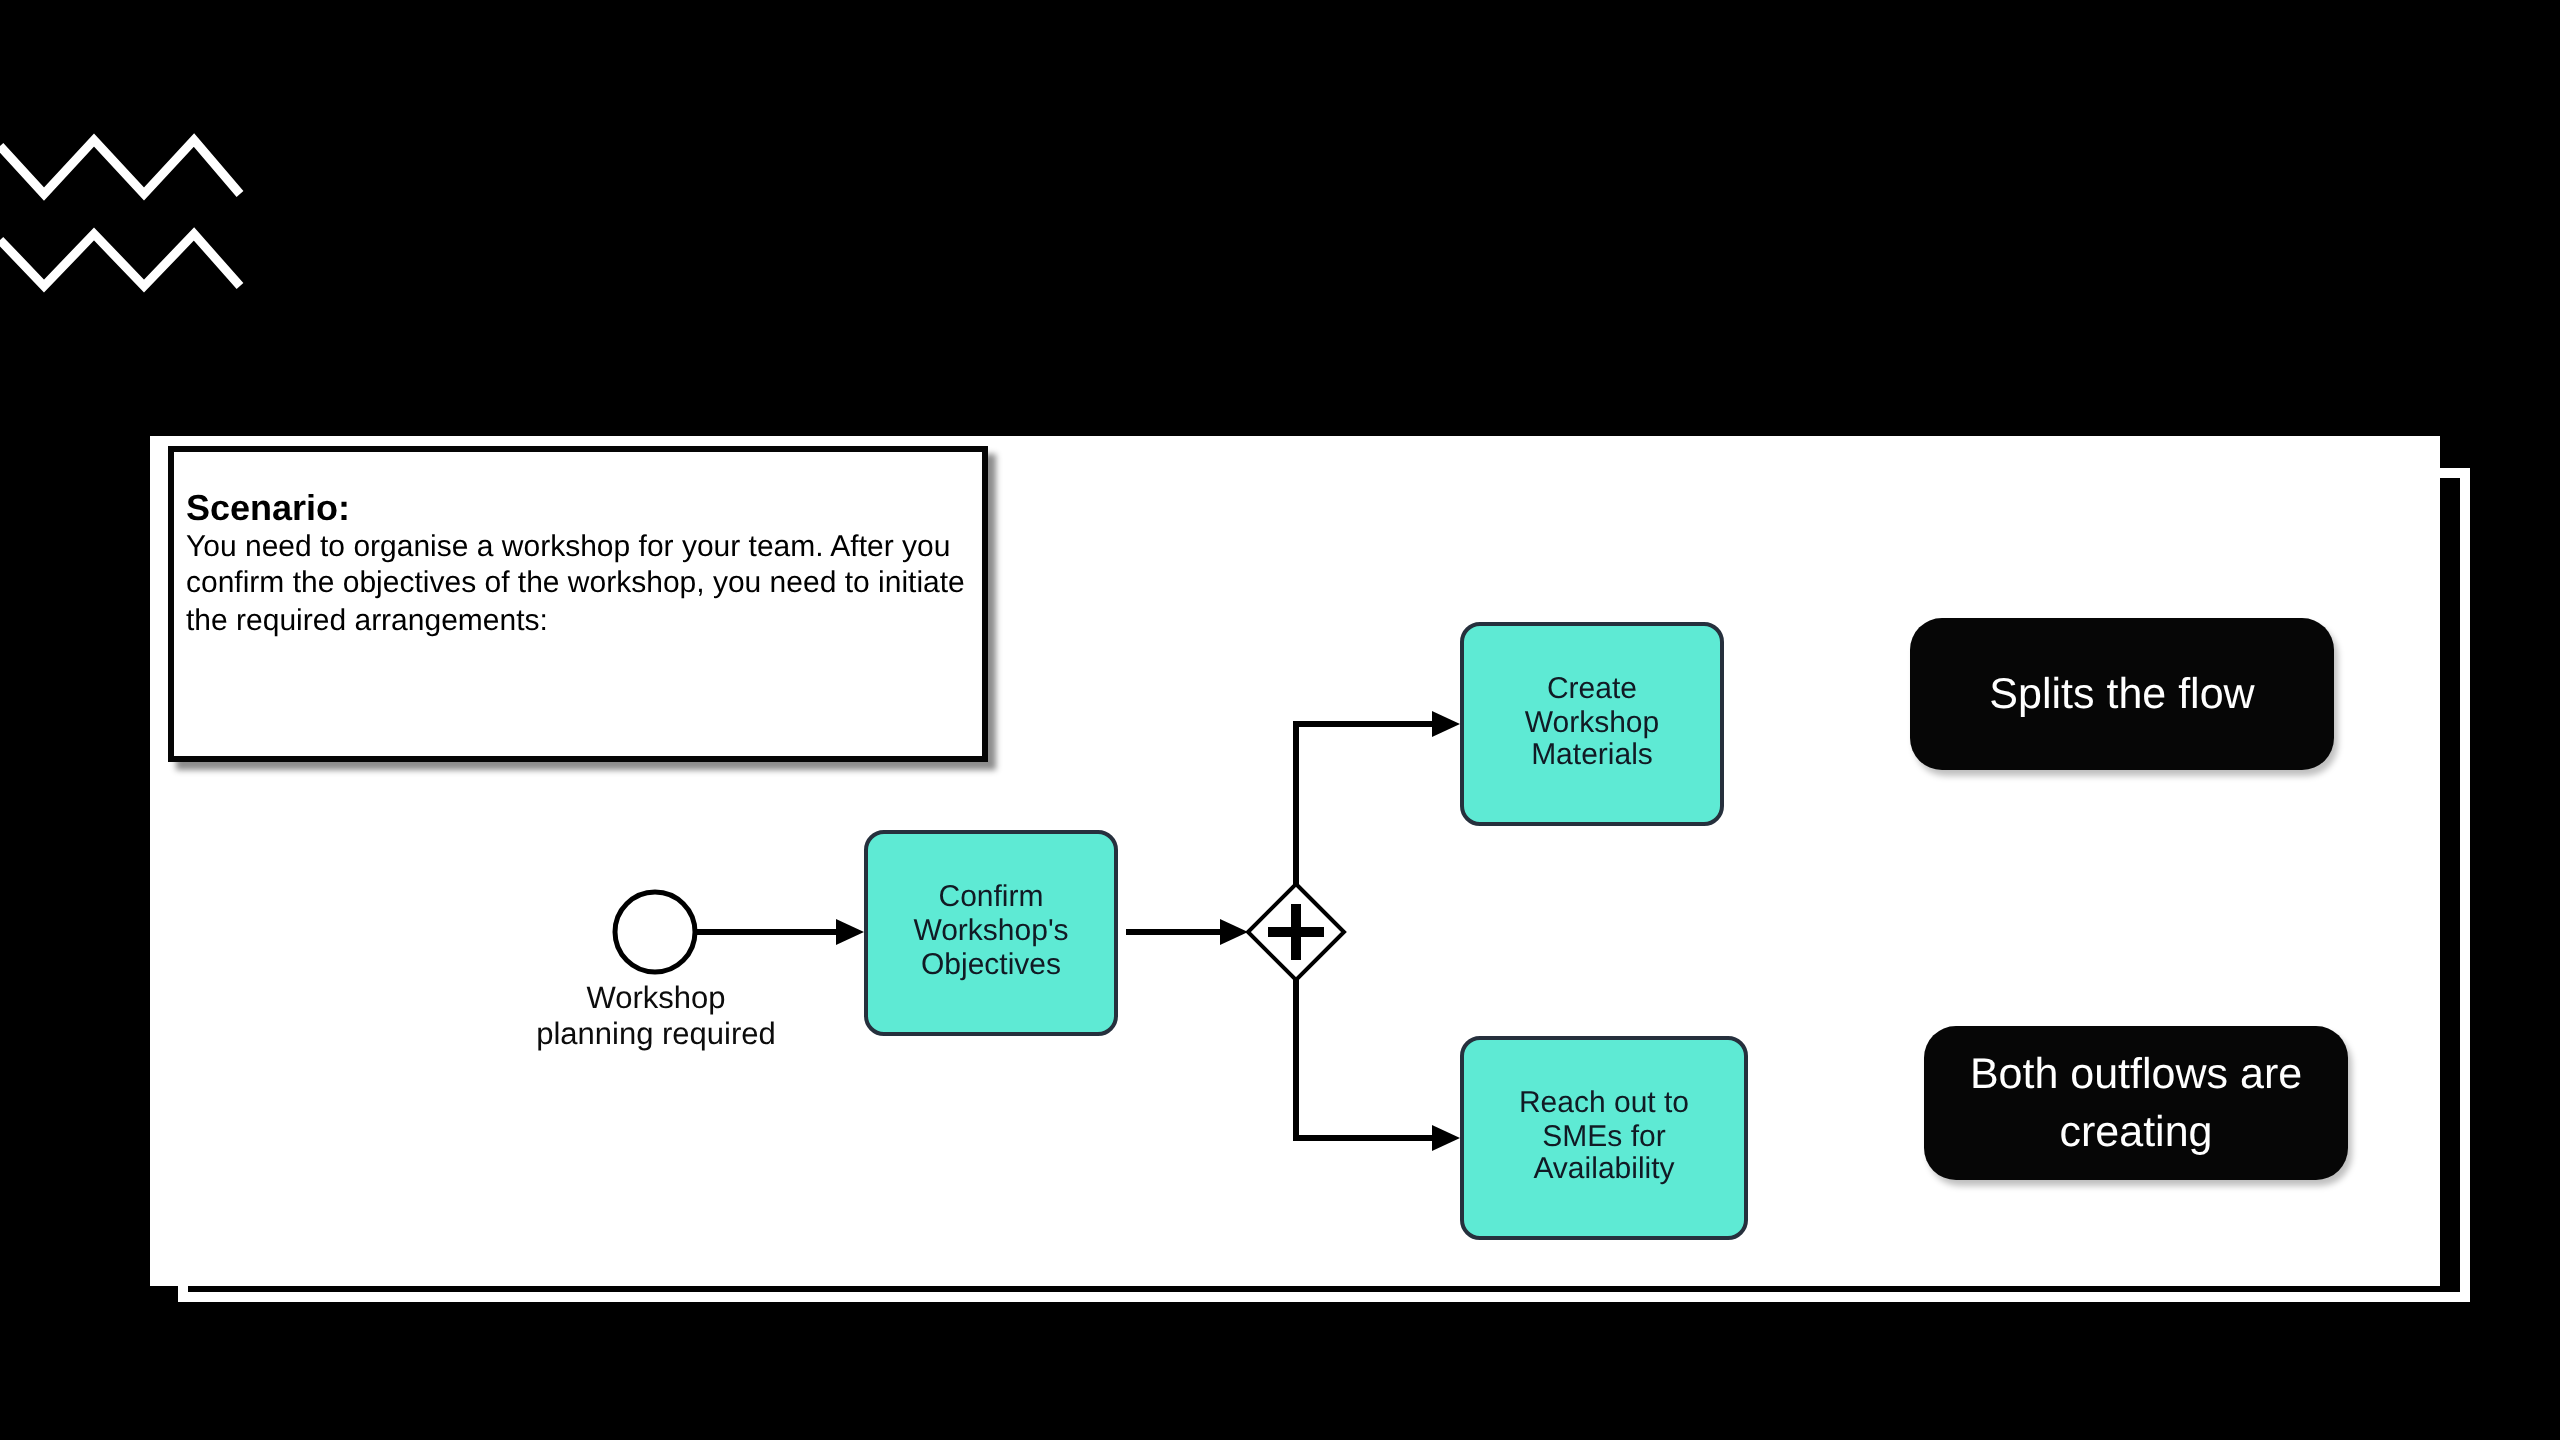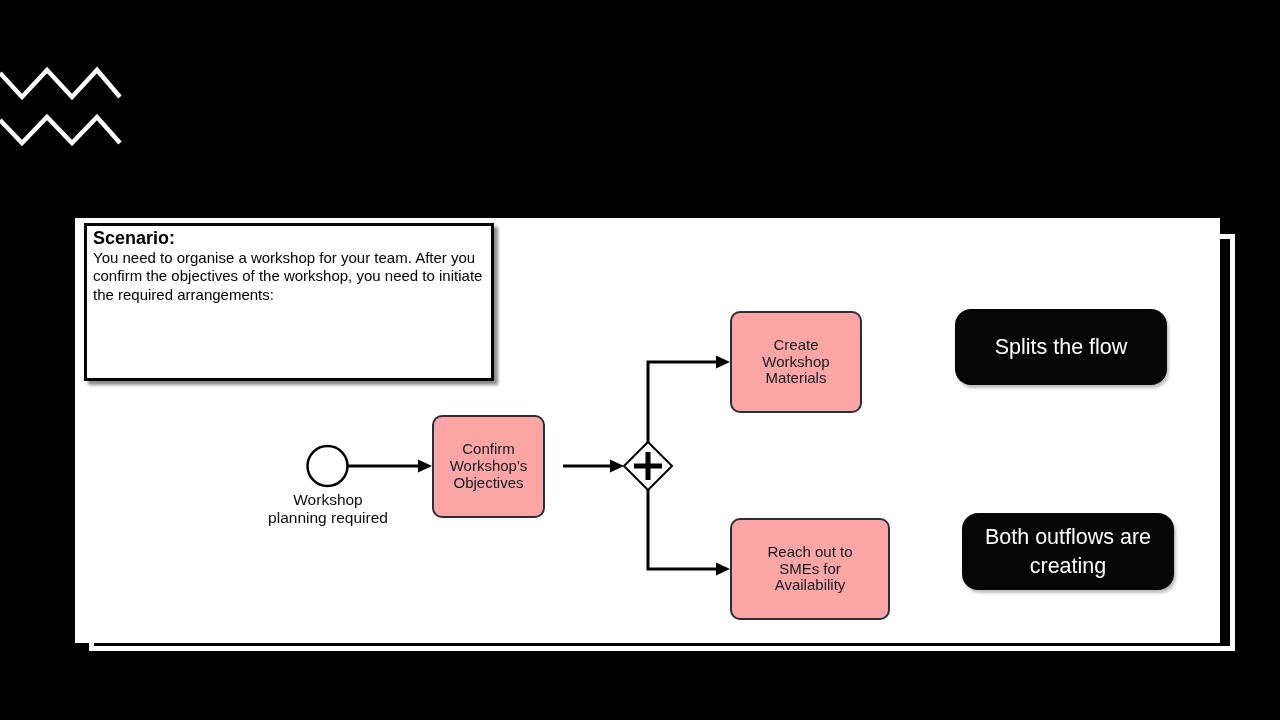--- a/index.html
+++ b/index.html
@@ -56,21 +56,21 @@
   
   .scenario-box {
     position: absolute;
     left: 84px;
     top: 223px;
     width: 410px;
     height: 158px;
     background: #fff;
     border: 3px solid #050505;
     box-shadow: 4px 4px 3px rgba(0,0,0,0.45);
-    padding: 2px 6px 0 6px;
+    padding: 18px 6px 0 6px;
     z-index: 4;
     color: #000;
   }
   .scenario-heading {
     font-size: 18px;
     font-weight: bold;
     line-height: 1.15;
   }
   .scenario-intro {
     font-size: 15px;
@@ -88,36 +88,36 @@
   .connectors {
     position: absolute;
     left: 0; top: 0;
     width: 1280px;
     height: 720px;
     z-index: 3;
     pointer-events: none;
   }
   .task {
     position: absolute;
-    background: #fca5a5;
+    background: #5eead4;
     border: 2px solid #26303d;
     border-radius: 10px;
     display: flex;
     align-items: center;
     justify-content: center;
     text-align: center;
     font-size: 15px;
     line-height: 1.13;
     color: #111a24;
     white-space: pre-line;
     z-index: 4;
   }
-  .task-confirm { left: 432px; top: 415px; width: 113px; height: 103px; }
+  .task-confirm { left: 432px; top: 415px; width: 127px; height: 103px; }
   .task-create  { left: 730px; top: 311px; width: 132px; height: 102px; }
-  .task-reach   { left: 730px; top: 518px; width: 160px; height: 102px; }
+  .task-reach   { left: 730px; top: 518px; width: 144px; height: 102px; }
 
   .start-label {
     position: absolute;
     left: 253px;
     top: 491px;
     width: 150px;
     text-align: center;
     font-size: 15.5px;
     line-height: 1.16;
     color: #0c0c0c;

